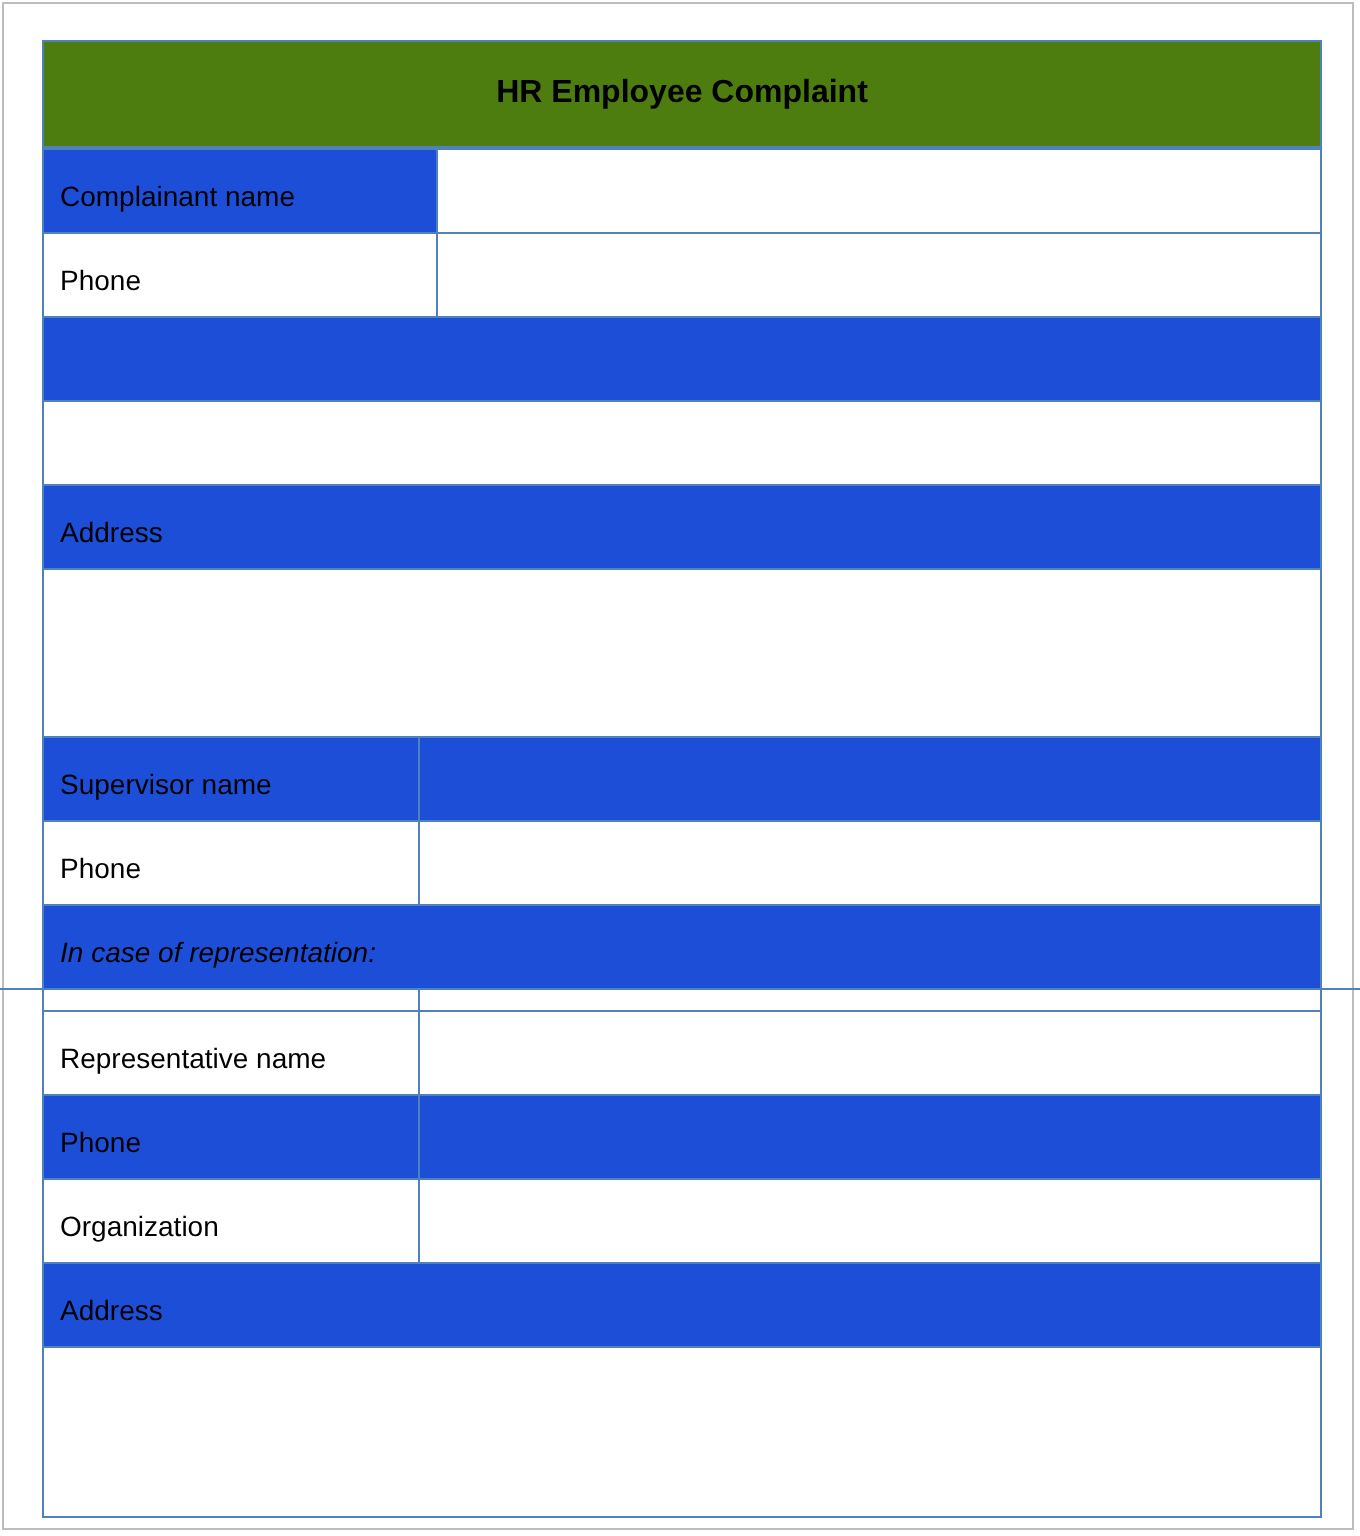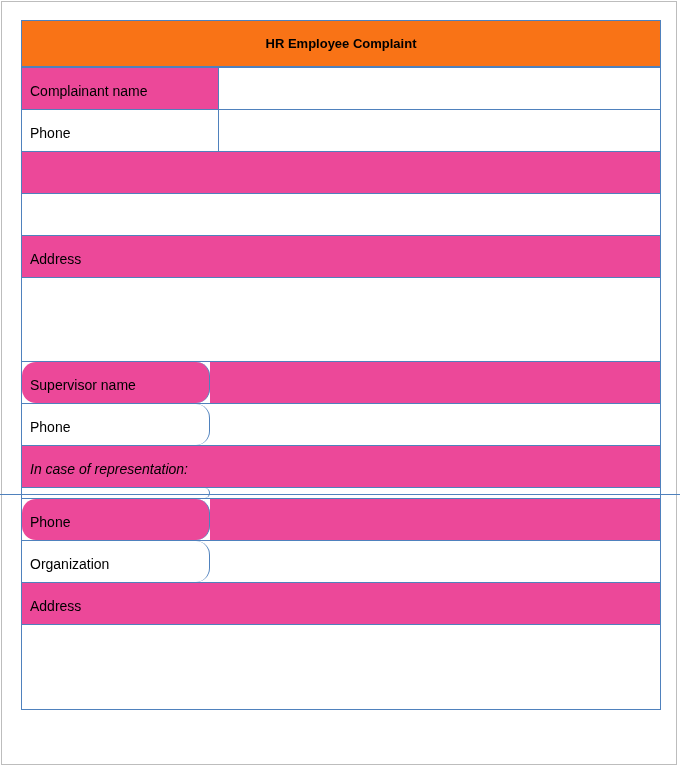--- a/index.html
+++ b/index.html
@@ -12,36 +12,36 @@
     border: 1px solid #bdbdbd; box-sizing: border-box; background: #fff;
   }
   .page-break-line {
     position: absolute; left: 0; top: 494px; width: 680px; height: 1px; background: #4F81BD;
   }
   .form {
     position: absolute; left: 21px; top: 20px; width: 640px;
     border: 1px solid #4F81BD; box-sizing: border-box;
   }
   .header {
-    height: 47px; background: #f97316; border-bottom: 2px solid #4F81BD;
+    height: 54px; background: #4d7c0f; border-bottom: 2px solid #4F81BD;
     display: flex; align-items: center; justify-content: center; box-sizing: border-box;
-    font-weight: bold; font-size: 13px; color: #000;
+    font-weight: bold; font-size: 16px; color: #000;
   }
   .row {
     display: flex; border-bottom: 1px solid #4F81BD; box-sizing: border-box; height: 42px;
   }
   .row:last-child { border-bottom: none; }
   .cell {
     box-sizing: border-box; display: flex; align-items: center; padding-left: 8px;
     font-size: 14px; color: #000; padding-top: 4px;
   }
-  .shade { background: #ec4899; }
+  .shade { background: #1d4ed8; }
   .white { background: #ffffff; }
   .label-a { width: 197px; border-right: 1px solid #4F81BD; }
-  .label-b { width: 188px; border-right: 1px solid #4F81BD; border-radius: 14px; }
+  .label-b { width: 188px; border-right: 1px solid #4F81BD; }
   .value { flex: 1; }
   .full { flex: 1; }
   .blank-tall { height: 84px; }
   .thin { height: 11px; }
   .italic-bold { font-weight: normal; font-style: italic; }
 </style>
 </head>
 <body>
 
 <div class="page-frame"></div>
@@ -87,20 +87,24 @@
 
   <div class="row">
     <div class="cell full shade italic-bold">In case of representation:</div>
   </div>
 
   <div class="row thin">
     <div class="cell label-b white"></div>
     <div class="cell value white"></div>
   </div>
 
+  <div class="row">
+    <div class="cell label-b white">Representative name</div>
+    <div class="cell value white"></div>
+  </div>
 
   <div class="row">
     <div class="cell label-b shade">Phone</div>
     <div class="cell value shade"></div>
   </div>
 
   <div class="row">
     <div class="cell label-b white">Organization</div>
     <div class="cell value white"></div>
   </div>

